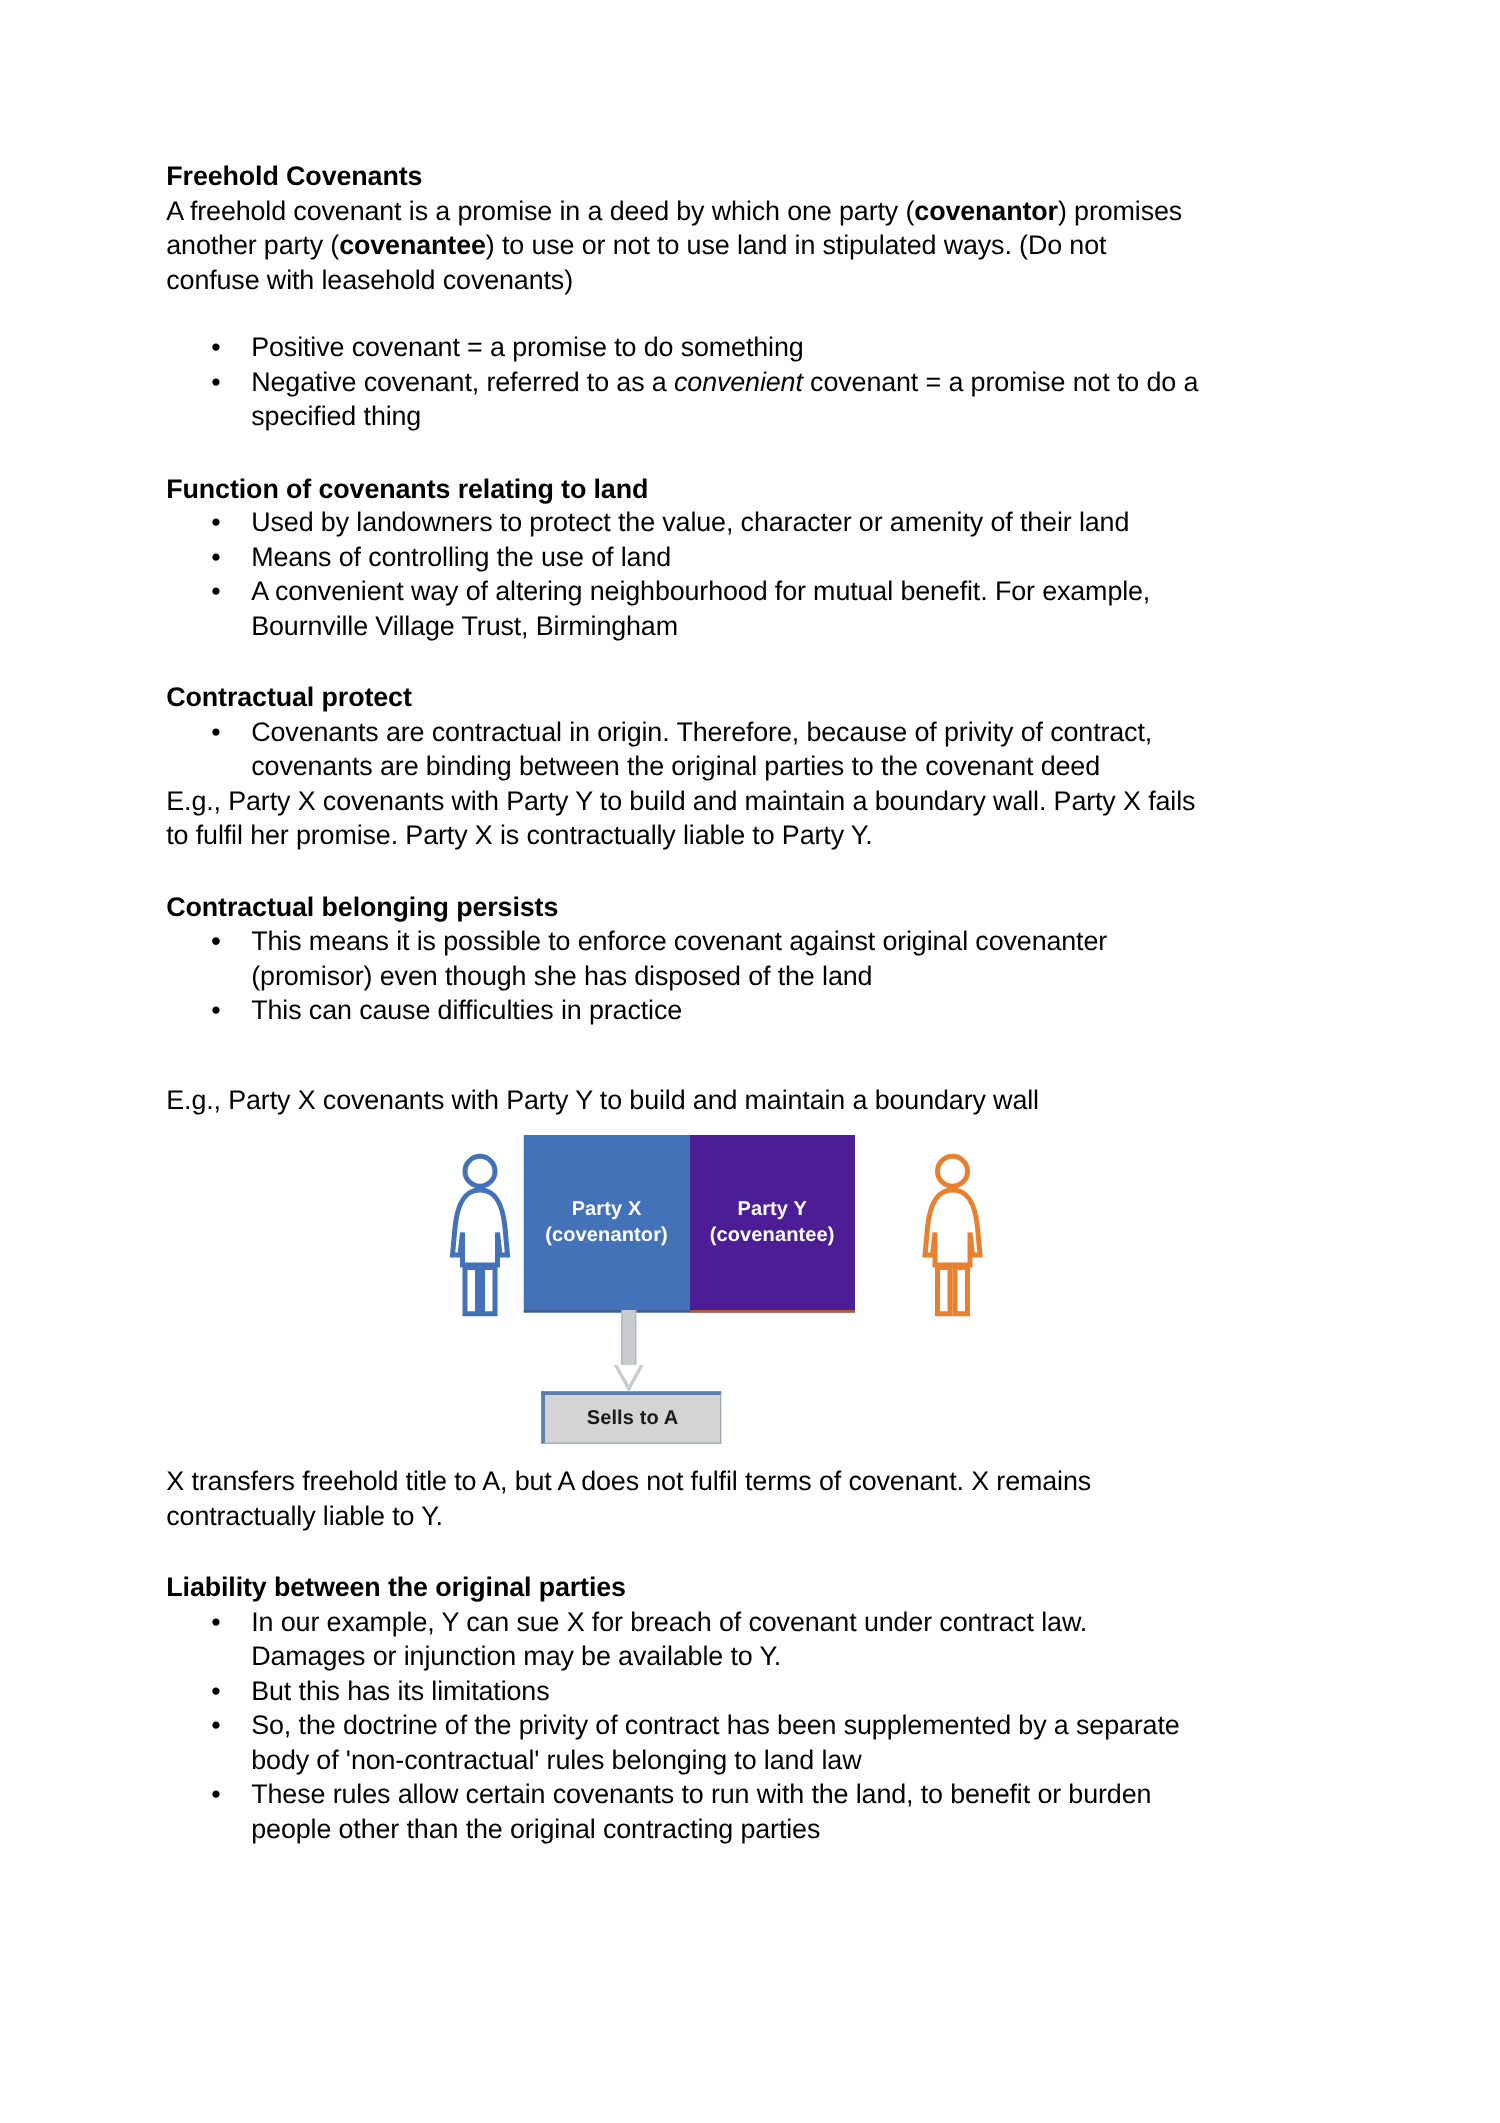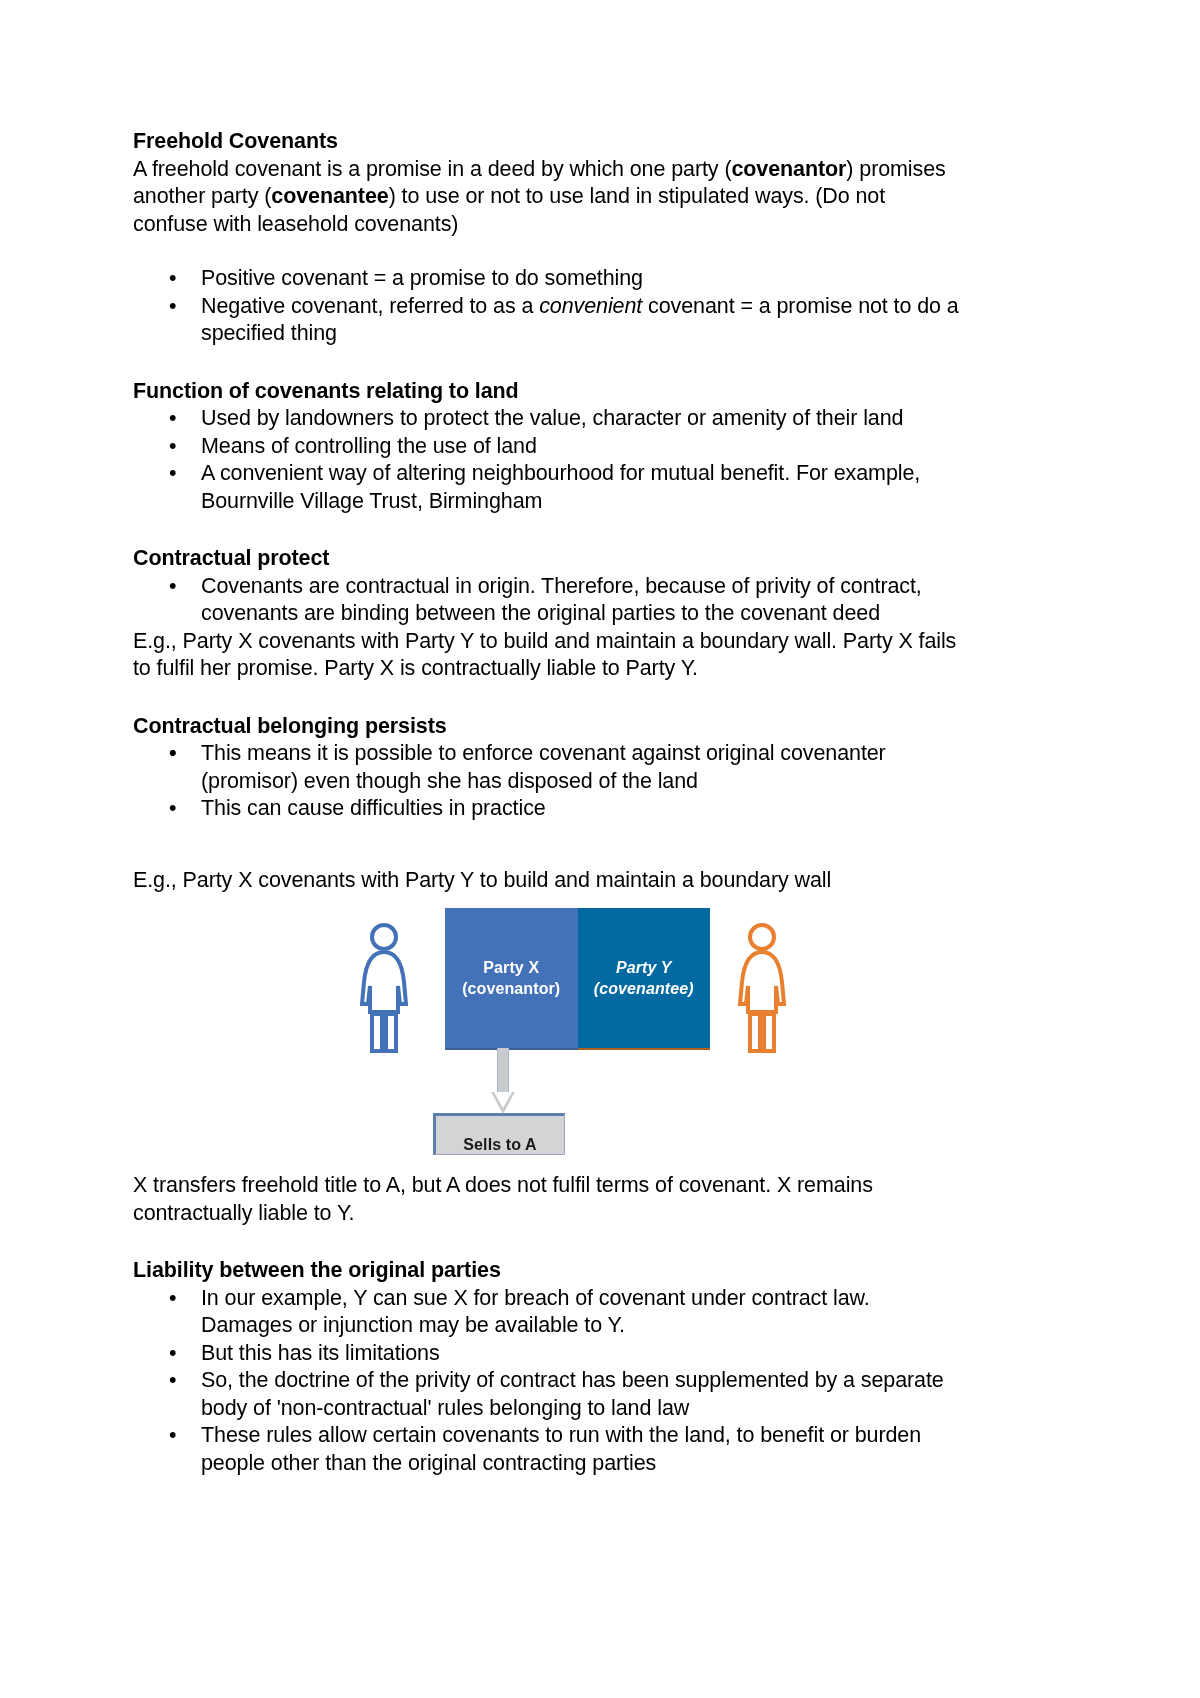--- a/index.html
+++ b/index.html
@@ -80,42 +80,42 @@
   }
   .person {
     position: absolute;
     top: 12px;
   }
   .person.left { left: 222px; }
   .person.right { left: 600px; }
 
   .party-boxes {
     position: absolute;
-    left: 312px;
+    left: 286px;
     top: 0px;
     width: 265px;
     height: 142px;
     display: flex;
   }
   .party-box {
     flex: 1 1 50%;
     display: flex;
     flex-direction: column;
     align-items: center;
     justify-content: center;
     color: #ffffff;
     font-size: 16px;
     font-weight: bold;
     line-height: 21px;
     letter-spacing: 0.1px;
     text-align: center;
     border-bottom: 2px solid #3c5f96;
   }
   .party-box.blue  { background: #4472b8; }
-  .party-box.orange{ background: #0369a1; border-bottom-color: #b35f20; font-style: italic; }
+  .party-box.orange{ background: #4c1d95; border-bottom-color: #b35f20; }
 
   .arrow-wrap {
     position: absolute;
     left: 358px;
     top: 140px;
     width: 24px;
     height: 68px;
   }
   .arrow-shaft {
     position: absolute;
@@ -145,29 +145,29 @@
     width: 0;
     height: 0;
     border-left: 9px solid transparent;
     border-right: 9px solid transparent;
     border-top: 16px solid #ffffff;
   }
   .sells-box {
     position: absolute;
     left: 300px;
     top: 205px;
-    width: 132px;
+    width: 144px;
     height: 42px;
     background: #d4d4d4;
     border: 1px solid #9aa7bd;
     border-top: 3px solid #5d7fae;
     border-left: 3px solid #5d7fae;
     box-sizing: border-box;
     display: flex;
-    align-items: flex-end;
+    align-items: center;
     justify-content: center;
     font-size: 16px;
     font-weight: bold;
     color: #1a1a1a;
     letter-spacing: 0.1px;
   }
 </style>
 </head>
 <body>
 

